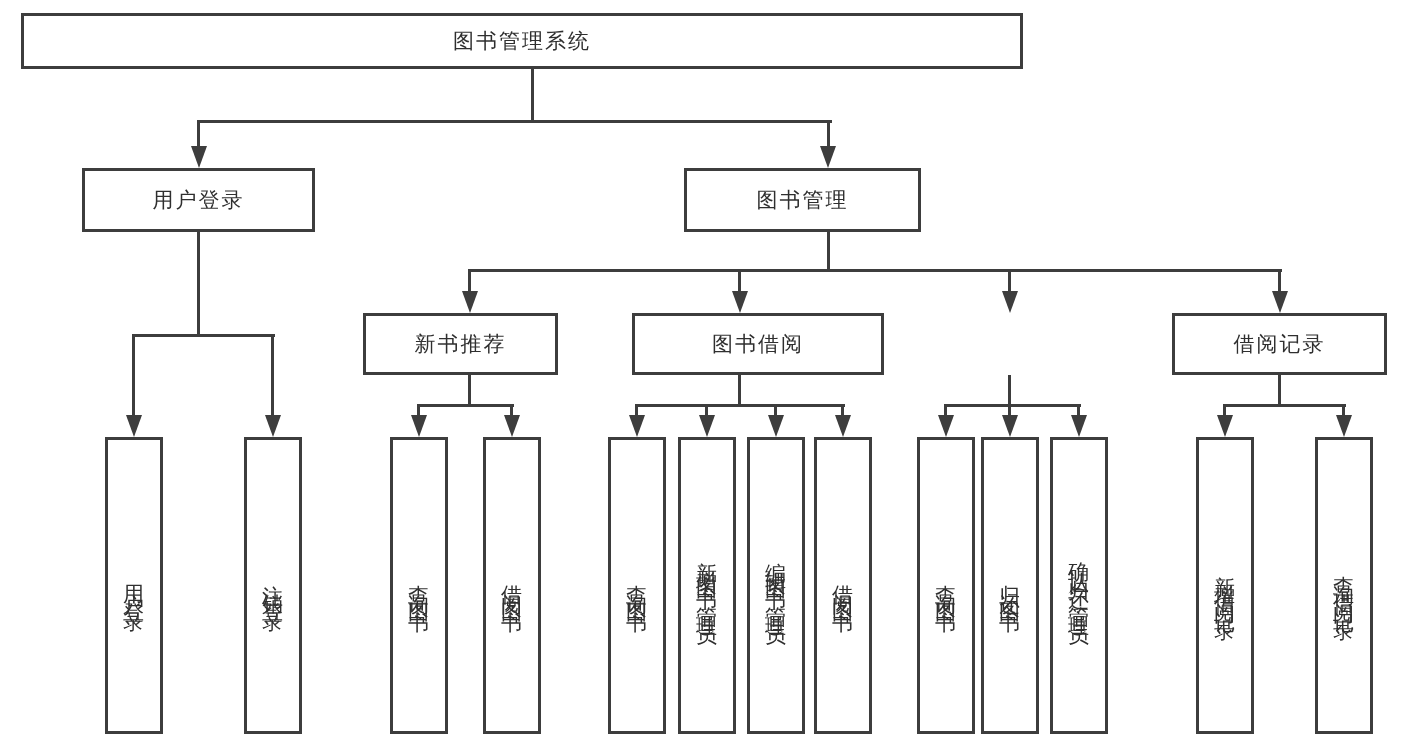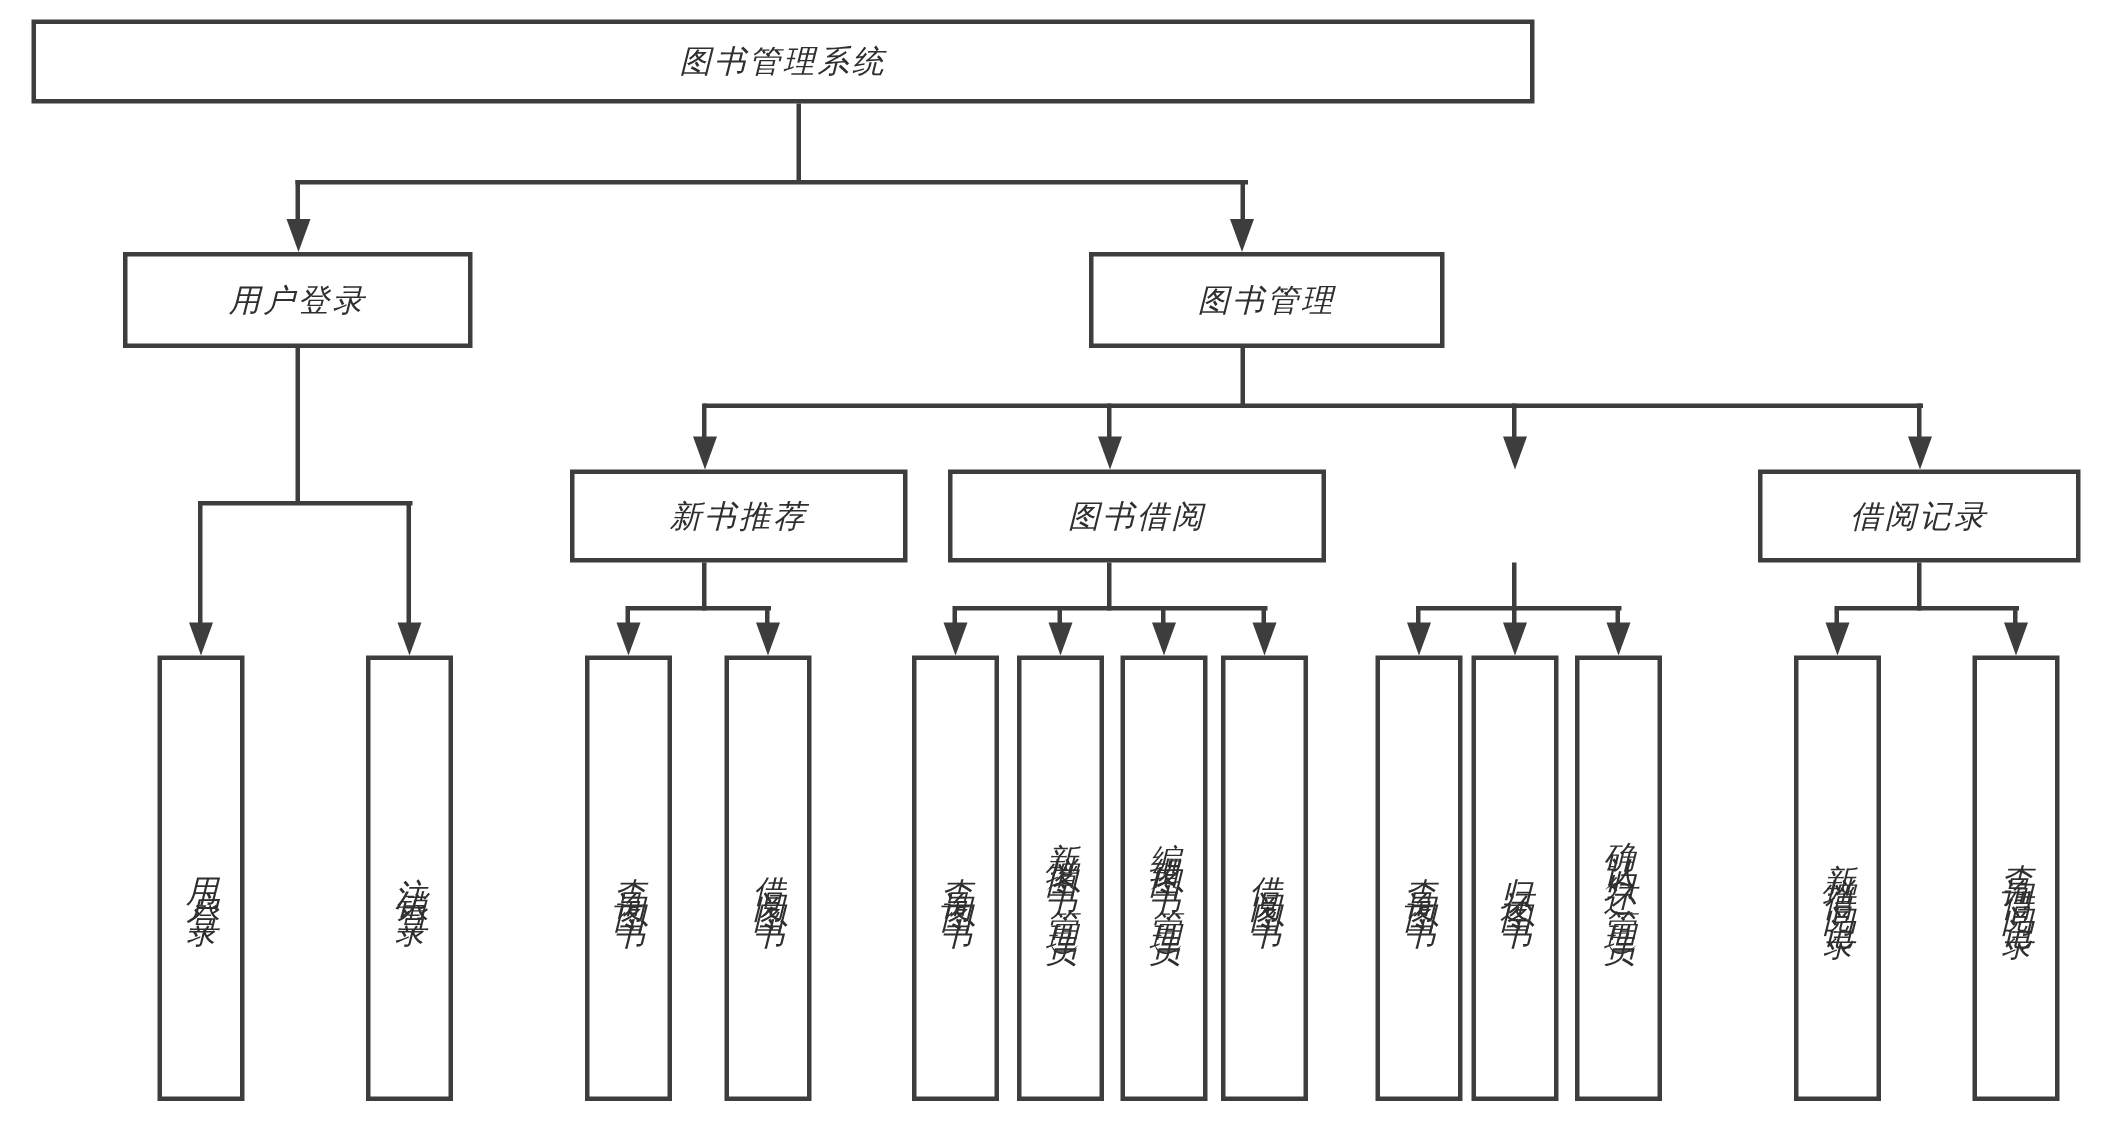--- a/index.html
+++ b/index.html
@@ -7,21 +7,20 @@
     padding: 0;
     background: #ffffff;
     font-family: "Liberation Sans", "DejaVu Sans", sans-serif;
   }
   .canvas {
     position: relative;
     width: 1405px;
     height: 747px;
     background: #ffffff;
     overflow: hidden;
-    font-style: italic;
   }
   
   .node {
     position: absolute;
     box-sizing: border-box;
     border: 3px solid #3d3d3d;
     background: #ffffff;
     display: flex;
     align-items: center;
     justify-content: center;
@@ -72,25 +71,25 @@
 
 <div class="canvas">
 
   <div class="node" style="left:21px;top:13px;width:1002px;height:56px">
     <span class="lbl">图书管理系统</span>
   </div>
 
   <div class="node" style="left:82px;top:168px;width:233px;height:64px">
     <span class="lbl">用户登录</span>
   </div>
-  <div class="node" style="left:726px;top:168px;width:237px;height:64px">
+  <div class="node" style="left:684px;top:168px;width:237px;height:64px">
     <span class="lbl">图书管理</span>
   </div>
 
-  <div class="node" style="left:380px;top:313px;width:225px;height:62px">
+  <div class="node" style="left:363px;top:313px;width:195px;height:62px">
     <span class="lbl">新书推荐</span>
   </div>
   <div class="node" style="left:632px;top:313px;width:252px;height:62px">
     <span class="lbl">图书借阅</span>
   </div>
   <div class="node" style="left:1172px;top:313px;width:215px;height:62px">
     <span class="lbl">借阅记录</span>
   </div>
 
   <div class="node leaf" style="left:105px;top:437px;width:58px;height:297px">

